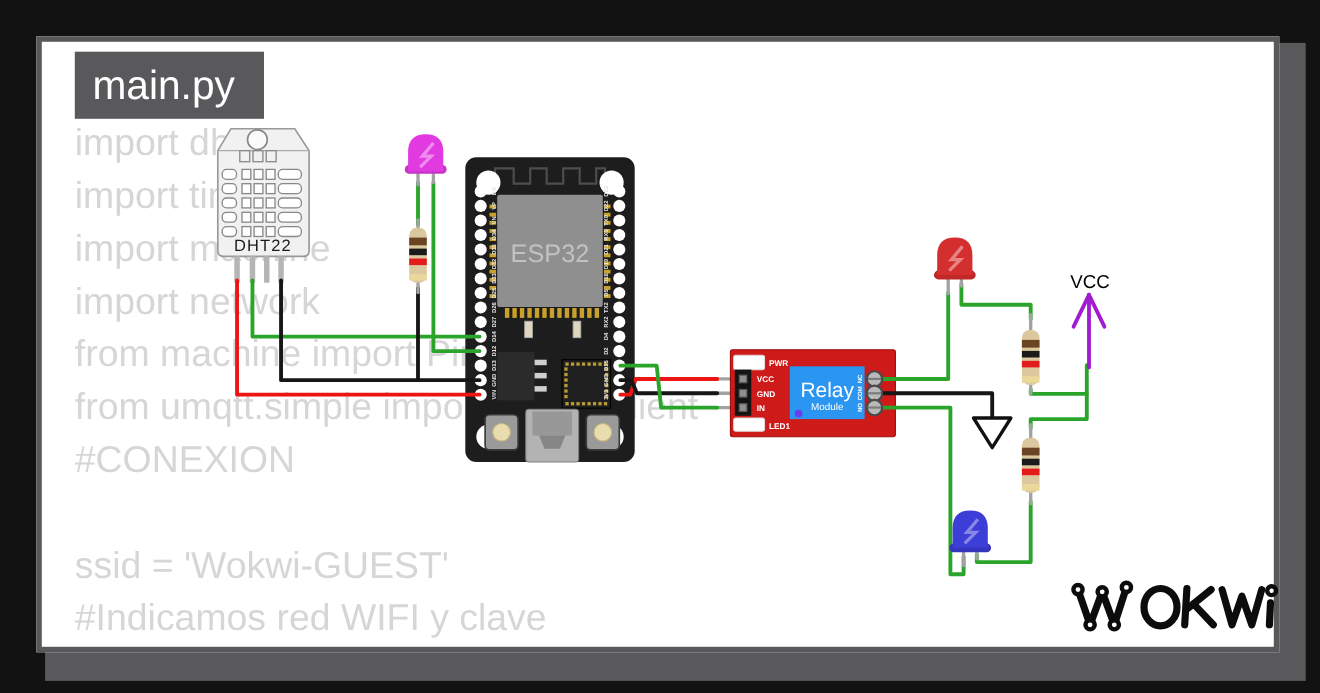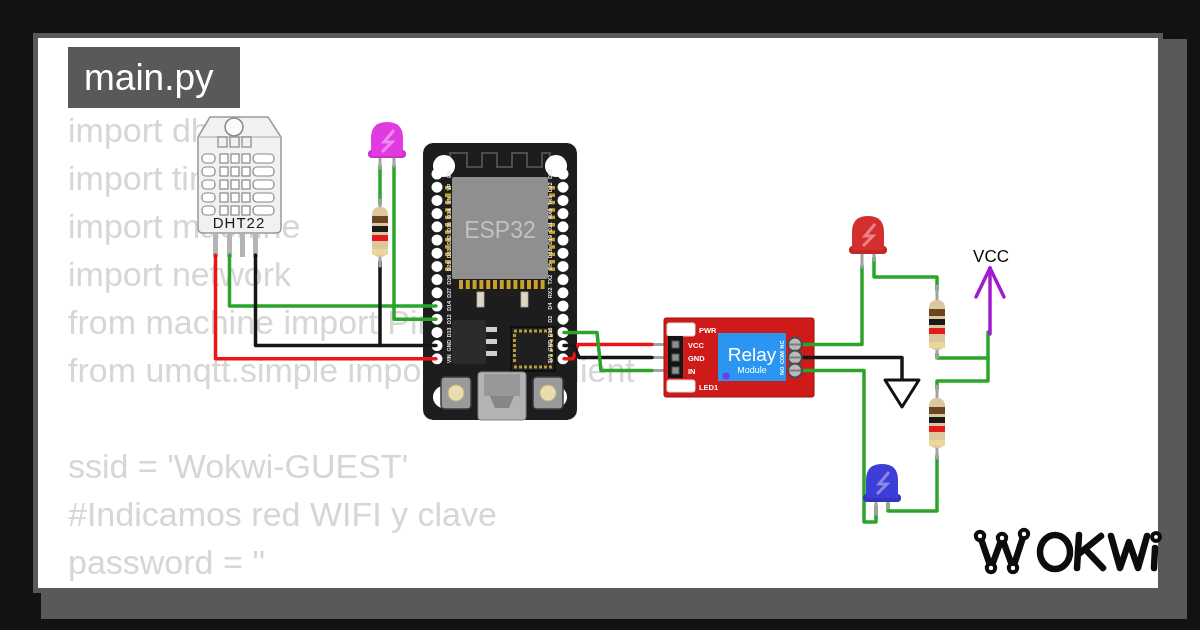--- a/index.html
+++ b/index.html
@@ -44,20 +44,21 @@
 <div class="shadow"></div>
 
 <div class="card">
   <div class="code">
     <div class="code-line">import dht</div>
     <div class="code-line">import time</div>
     <div class="code-line">import machine</div>
     <div class="code-line">import network</div>
     <div class="code-line">from machine import Pin</div>
     <div class="code-line">from umqtt.simple import MQTTClient</div>
+    <div class="code-line">#CONEXION</div>
     <div class="code-line"></div>
     <div class="code-line">ssid = 'Wokwi-GUEST'</div>
     <div class="code-line">#Indicamos red WIFI y clave</div>
     <div class="code-line">password = ''</div>
   </div>
 </div>
 
 <div class="tab">main.py</div>
 
 <svg class="overlay" id="circuit" width="1200" height="630" viewBox="0 0 1200 630" xmlns="http://www.w3.org/2000/svg">

